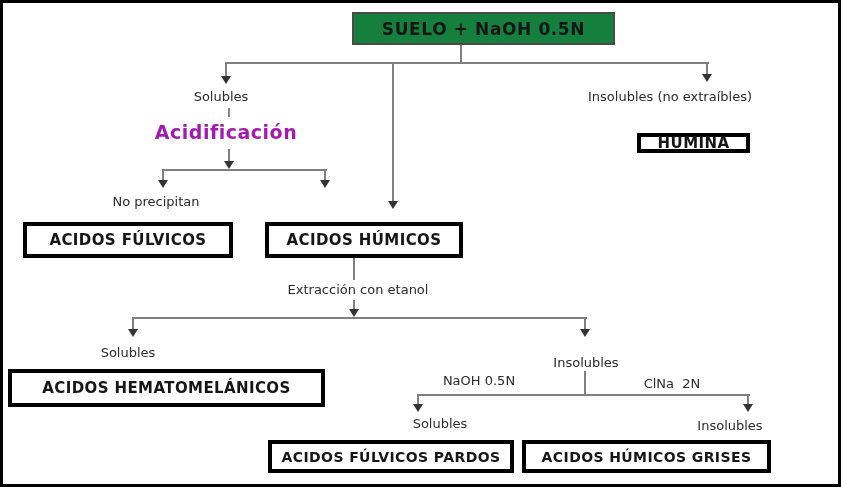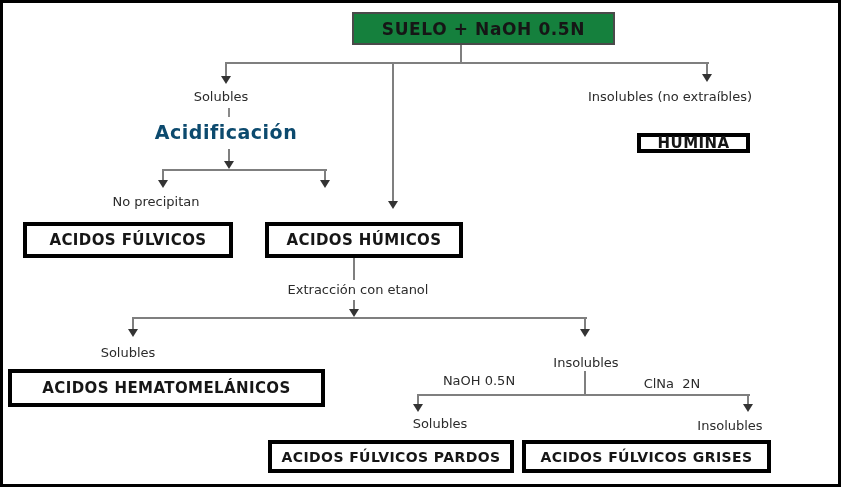--- a/index.html
+++ b/index.html
@@ -13,21 +13,21 @@
   .arrowhead{
     position:absolute;width:0;height:0;
     border-left:5px solid transparent;border-right:5px solid transparent;
     border-top:8px solid var(--arrow,#333333);
   }
   .lbl{
     position:absolute;font-size:13px;color:var(--text,#2b2b2b);
     text-align:center;white-space:pre;line-height:15px;
   }
   .lbl-big{
-    position:absolute;font-size:19px;font-weight:bold;color:#0c4a6e;
+    position:absolute;font-size:19px;font-weight:bold;color:#a21caf;
     text-align:center;white-space:pre;letter-spacing:0.5px;
   }
   .nodebox{
     position:absolute;border:4px solid var(--border,#000);background:#fff;
     display:flex;align-items:center;justify-content:center;
     font-weight:bold;font-size:15px;color:#161616;letter-spacing:0.4px;
     box-sizing:border-box;white-space:pre;
   }
   .rootbox{
     position:absolute;border:2px solid #4a4a4a;background:#15803d;
@@ -95,16 +95,16 @@
 
   <div class="line" style="left:417px;top:394px;width:2px;height:11px;"></div>
   <div class="arrowhead" style="left:413px;top:404px;"></div>
   <div class="lbl" style="left:400px;top:416px;width:80px;">Solubles</div>
 
   <div class="line" style="left:747px;top:394px;width:2px;height:11px;"></div>
   <div class="arrowhead" style="left:743px;top:404px;"></div>
   <div class="lbl" style="left:687px;top:418px;width:86px;">Insolubles</div>
 
   <div class="nodebox" style="left:268px;top:440px;width:246px;height:33px;font-size:14px;">ACIDOS FÚLVICOS PARDOS</div>
-  <div class="nodebox" style="left:522px;top:440px;width:249px;height:33px;font-size:14px;">ACIDOS FÚLVICOS GRISES</div>
+  <div class="nodebox" style="left:522px;top:440px;width:249px;height:33px;font-size:14px;">ACIDOS HÚMICOS GRISES</div>
 
   <div class="frame"></div>
 </div>
 
 </body></html>

